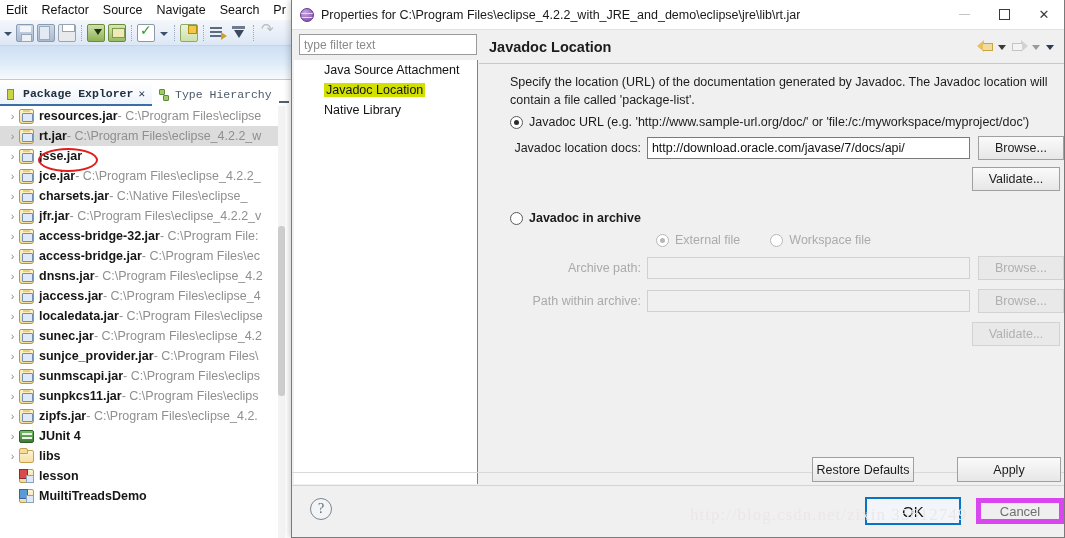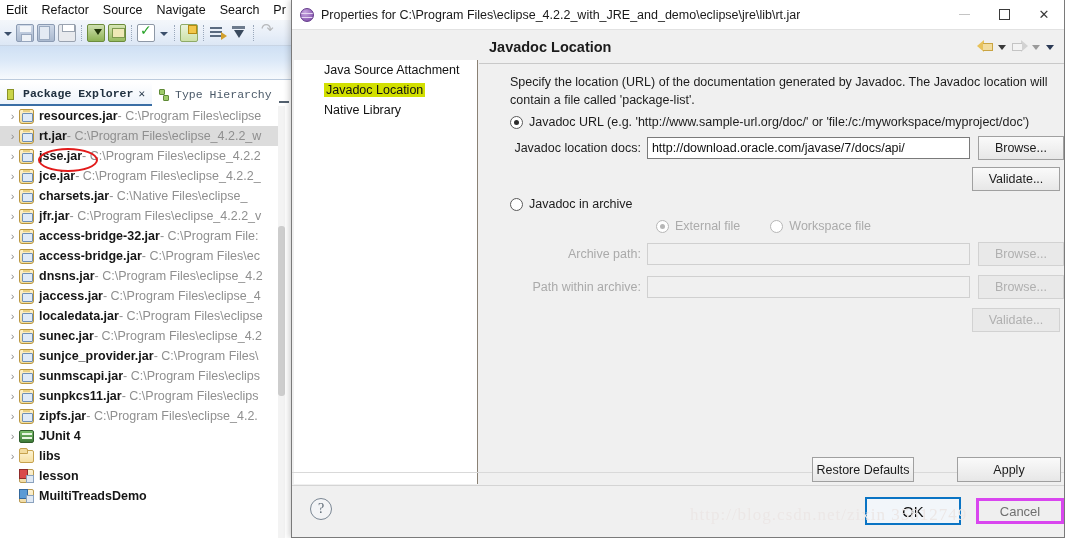--- a/index.html
+++ b/index.html
@@ -255,21 +255,21 @@
     border:1.4px solid #7b8794;color:#5c6874;display:flex;align-items:center;justify-content:center;
     font-size:14px;font-family:"Liberation Serif",serif;background:#f3f4f6;
   }
   .ok-btn{
     position:absolute;right:103px;top:11px;width:96px;height:28px;
     border:2.3px solid #0a74c4; background:#f2f6fa;
     display:flex;align-items:center;justify-content:center;font-size:15px;color:#111;
   }
   .cancel-btn{
     position:absolute;right:0px;top:12px;width:88px;height:26px;
-    border:3px solid #d946ef;background:#efefef;
+    border:5px solid #d946ef;background:#efefef;
     display:flex;align-items:center;justify-content:center;font-size:13px;color:#6f6f6f;
   }
   .sep-line{position:absolute;left:0;top:471px;width:772px;height:1px;background:#d9d9d9;}
   .rd-btn{position:absolute;right:150px;top:-29px;width:102px;height:25px;}
   .ap-btn{position:absolute;right:3px;top:-29px;width:104px;height:25px;}
 
   .watermark{
     position:absolute; left:690px; top:505px; width:375px; height:26px;
     font-family:"Liberation Serif", serif; font-size:17px; color:#ece7e6;
     letter-spacing:1px; white-space:nowrap; pointer-events:none; z-index:3;
@@ -339,21 +339,20 @@
         <div class="trow sel">
           <span class="arrow">›</span>
           <span class="jar-ico"></span>
           <span class="tname">rt.jar</span>
           <span class="tpath"> - C:\Program Files\eclipse_4.2.2_w</span>
         </div>
         <div class="trow">
           <span class="arrow">›</span>
           <span class="jar-ico"></span>
           <span class="tname">jsse.jar</span>
-          <span class="tpath"> - C:\Program Files\eclipse_4.2.2</span>
         </div>
         <div class="trow">
           <span class="arrow">›</span>
           <span class="jar-ico"></span>
           <span class="tname">jce.jar</span>
           <span class="tpath"> - C:\Program Files\eclipse_4.2.2_</span>
         </div>
         <div class="trow">
           <span class="arrow">›</span>
           <span class="jar-ico"></span>
@@ -465,20 +464,23 @@
           </div>
         <div class="wbtn">
             <span class="sq"></span>
           </div>
         <div class="wbtn">✕</div>
       </div>
     </div>
 
     <div class="dlg-body">
 
+      <div class="filterbox">
+        <span>type filter text</span>
+      </div>
 
       <div class="navtree" id="navtree">
           <div class="navitem">
             <span>Java Source Attachment</span>
           </div>
           <div class="navitem sel">
             <span>Javadoc Location</span>
           </div>
           <div class="navitem">
             <span>Native Library</span>
@@ -510,21 +512,21 @@
           <div class="frow">
             <span class="flabel">Javadoc location docs:</span>
             <span class="ftext" style="width:330px">http://download.oracle.com/javase/7/docs/api/</span>
             <span class="btn" style="width:88px;margin-left:8px">Browse...</span>
           </div>
 
           <div class="frow" style="justify-content:flex-end;padding-right:4px;margin-top:7px;">
             <span class="btn" style="width:88px">Validate...</span>
           </div>
 
-          <div class="radio-row" style="margin-top:0;">
+          <div class="radio-row" style="margin-top:14px;font-weight:bold;">
             <span class="radio"></span>
             <span>Javadoc in archive</span>
           </div>
 
           <div class="sub-radios">
             <span class="rr">
               <span class="radio dis on"></span>
               <span>External file</span>
             </span>
             <span class="rr">

